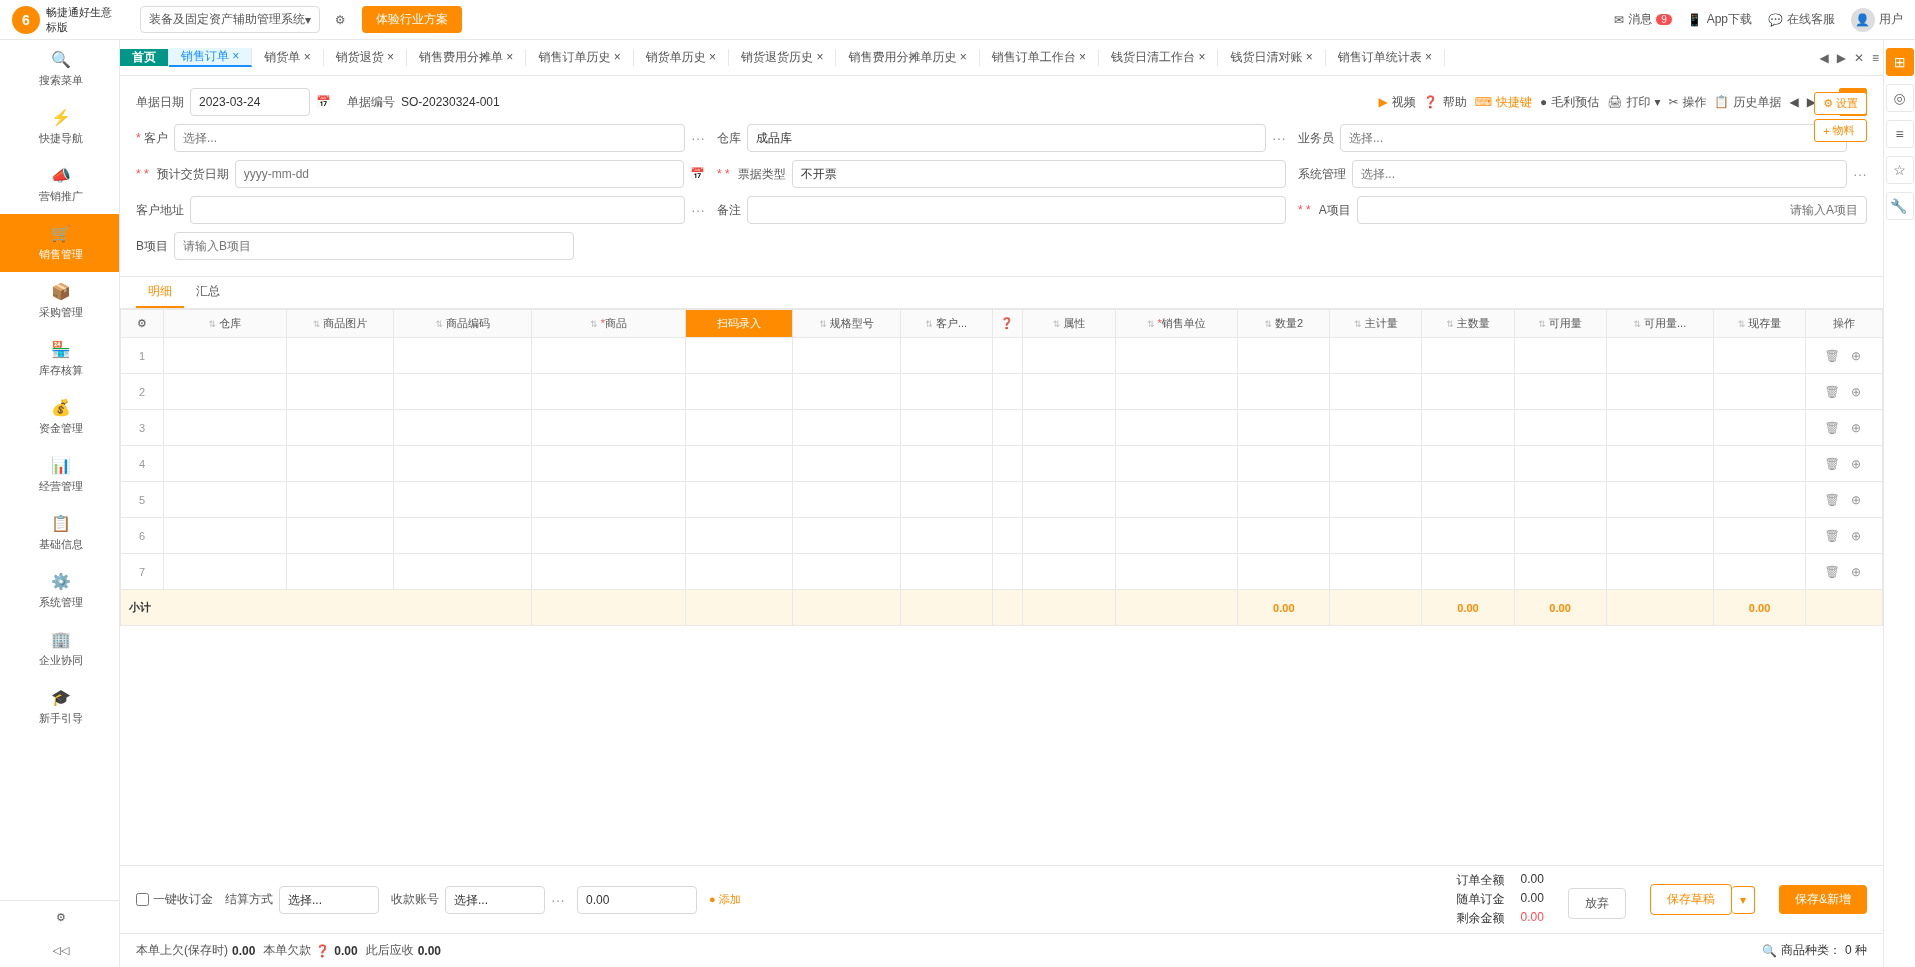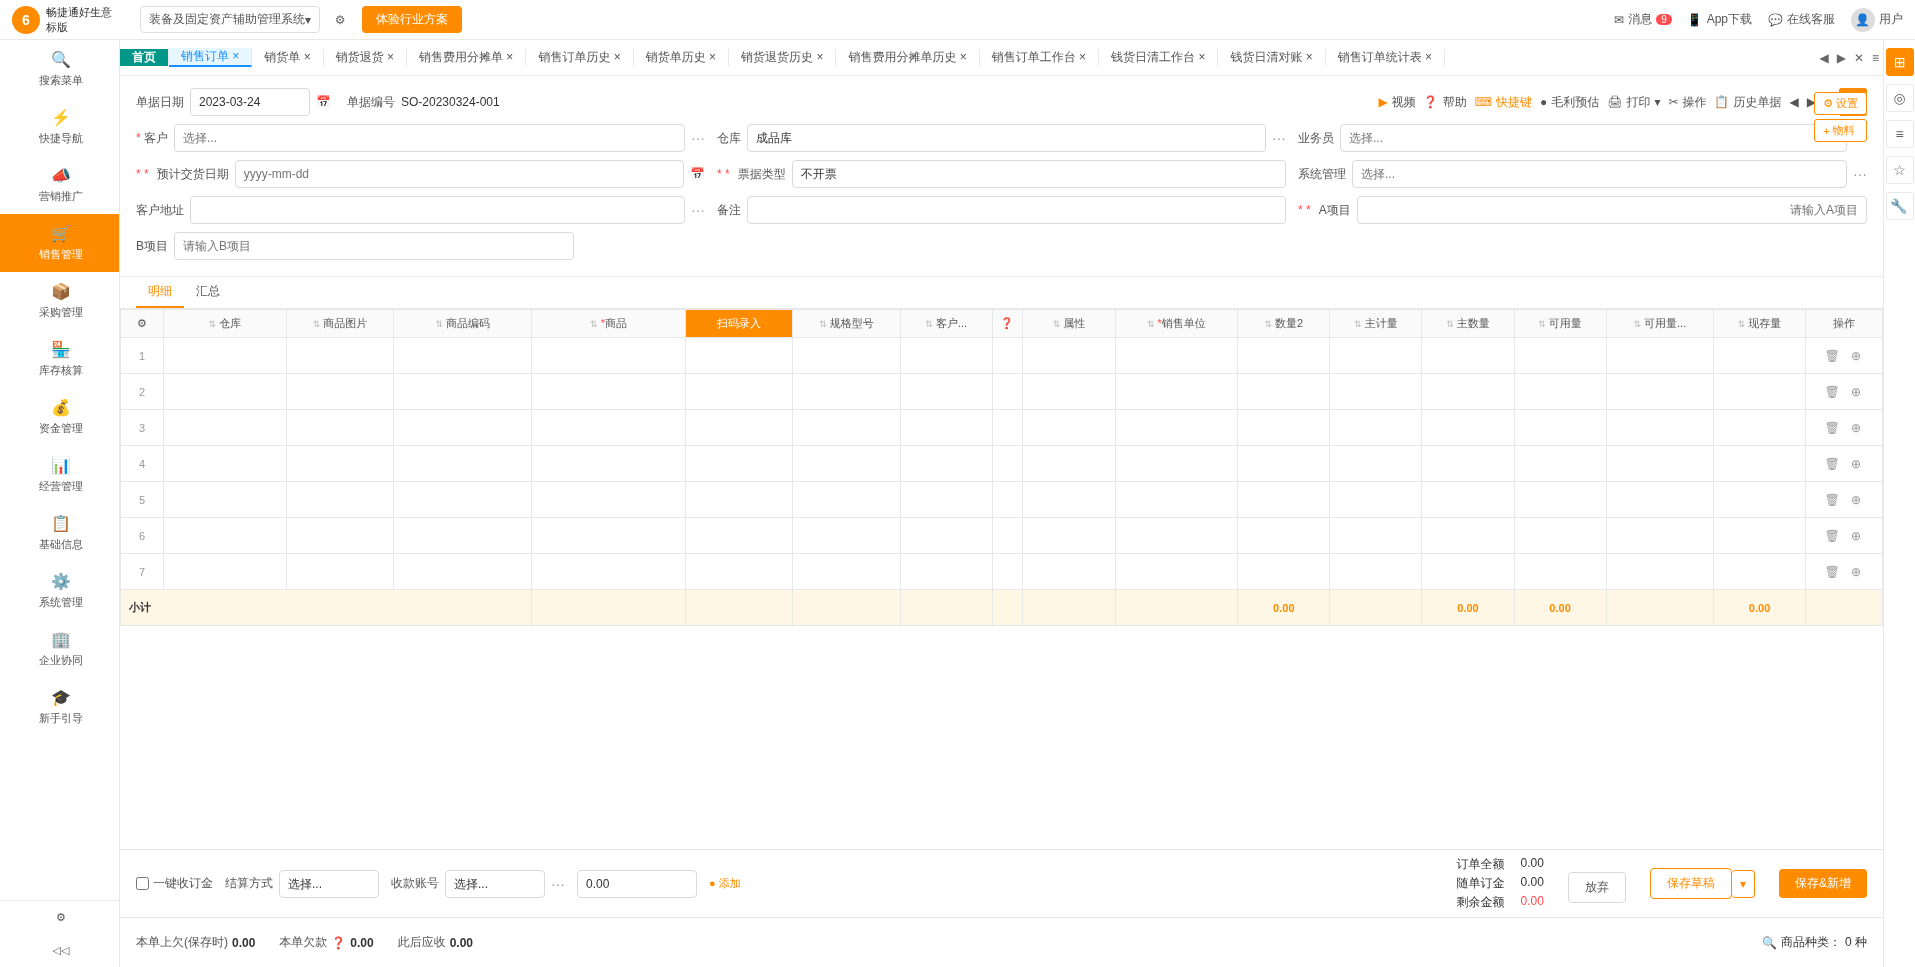--- a/index.html
+++ b/index.html
@@ -64,21 +64,21 @@
     .discard-btn { border: 1px solid #d9d9d9; background: white; padding: 6px 16px; border-radius: 4px; cursor: pointer; font-size: 12px; color: #555; margin-top: 8px; }
     .save-draft-btn { border: 1px solid #ff8c00; background: white; color: #ff8c00; padding: 6px 16px; border-radius: 4px; cursor: pointer; font-size: 12px; }
     .save-new-btn { background: #ff8c00; color: white; border: none; padding: 6px 16px; border-radius: 4px; cursor: pointer; font-size: 12px; }
     
     
     .right-sidebar { width: 32px; background: #fff; border-left: 1px solid #e8e8e8; display: flex; flex-direction: column; align-items: center; padding-top: 8px; gap: 8px; }
     .right-icon { width: 28px; height: 28px; display: flex; align-items: center; justify-content: center; cursor: pointer; color: #666; font-size: 14px; border: 1px solid #e8e8e8; border-radius: 3px; }
     .right-icon.active { background: #ff8c00; color: white; border-color: #ff8c00; }
     
     
-    .stats-footer { background: #fff; border-top: 1px solid #e8e8e8; padding: 16px 16px; display: flex; align-items: center; gap: 24px; }
+    .stats-footer { background: #fff; border-top: 1px solid #e8e8e8; padding: 8px 16px; display: flex; align-items: center; gap: 8px; }
     .stat-item { display: flex; align-items: center; gap: 4px; font-size: 12px; color: #555; }
     .stat-value { color: #333; font-weight: bold; }
     
     .toolbar-action { display: flex; align-items: center; gap: 4px; cursor: pointer; color: #555; font-size: 12px; }
     .toolbar-action .icon { color: #ff8c00; }
     
     .table-container { overflow-x: auto; }
     .table-container::-webkit-scrollbar { height: 6px; }
     .table-container::-webkit-scrollbar-thumb { background: #ccc; border-radius: 3px; }
     

